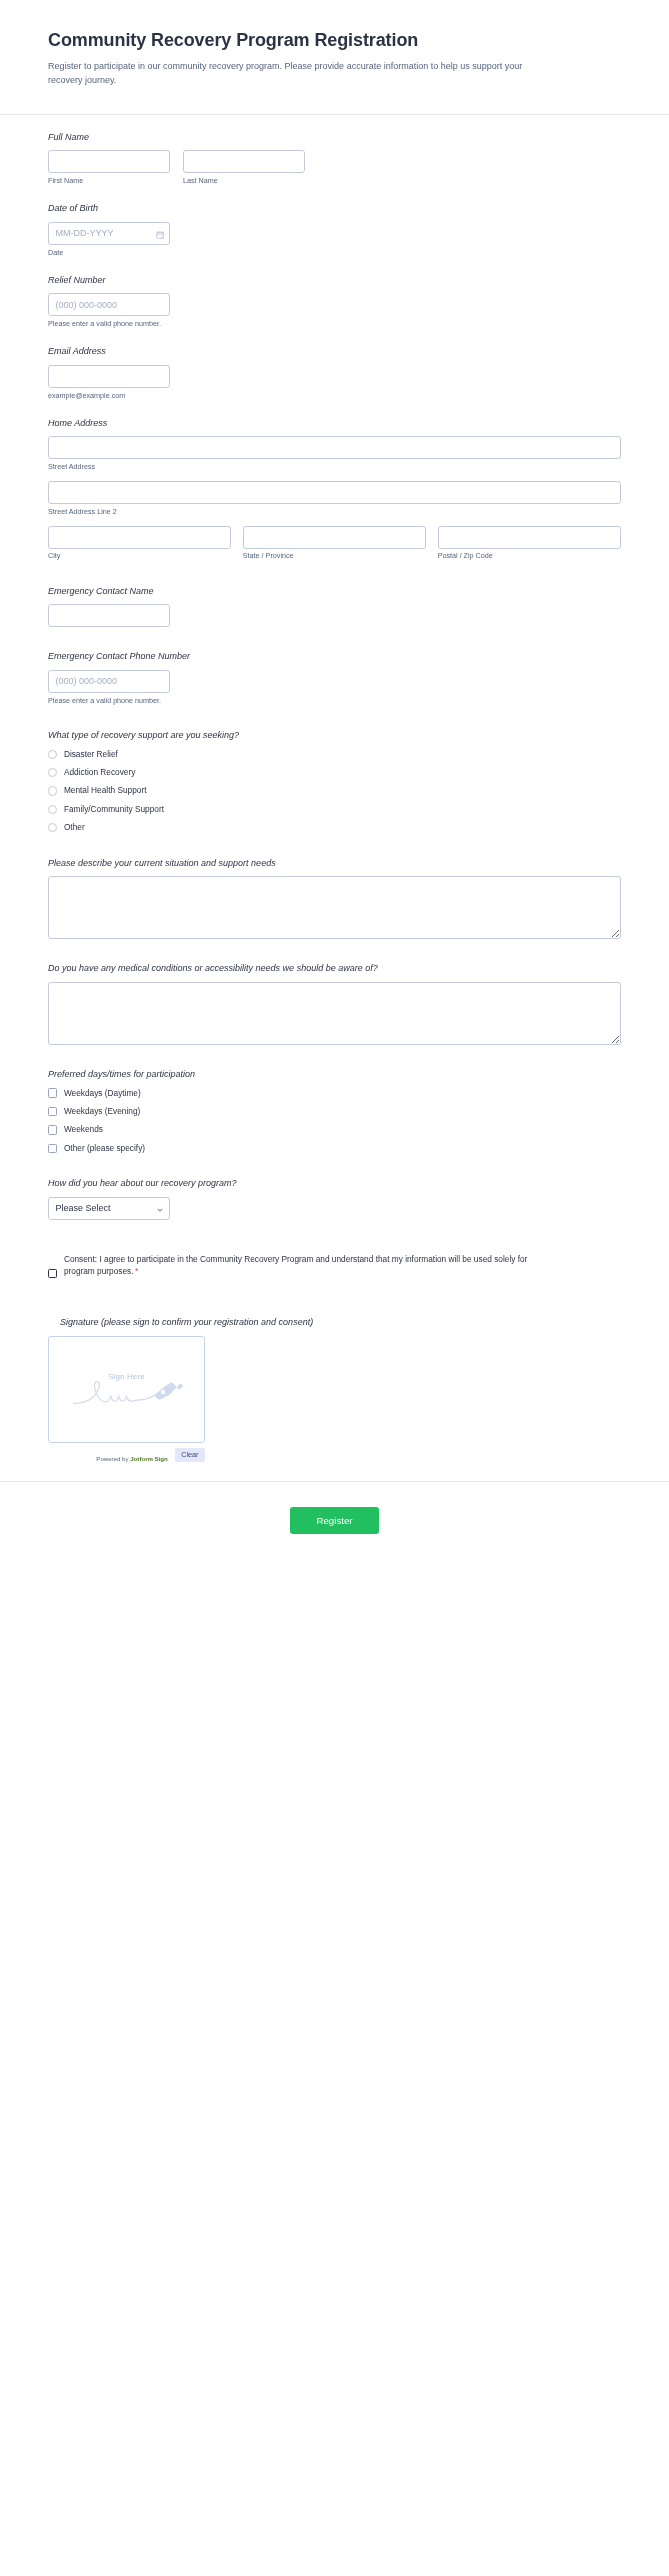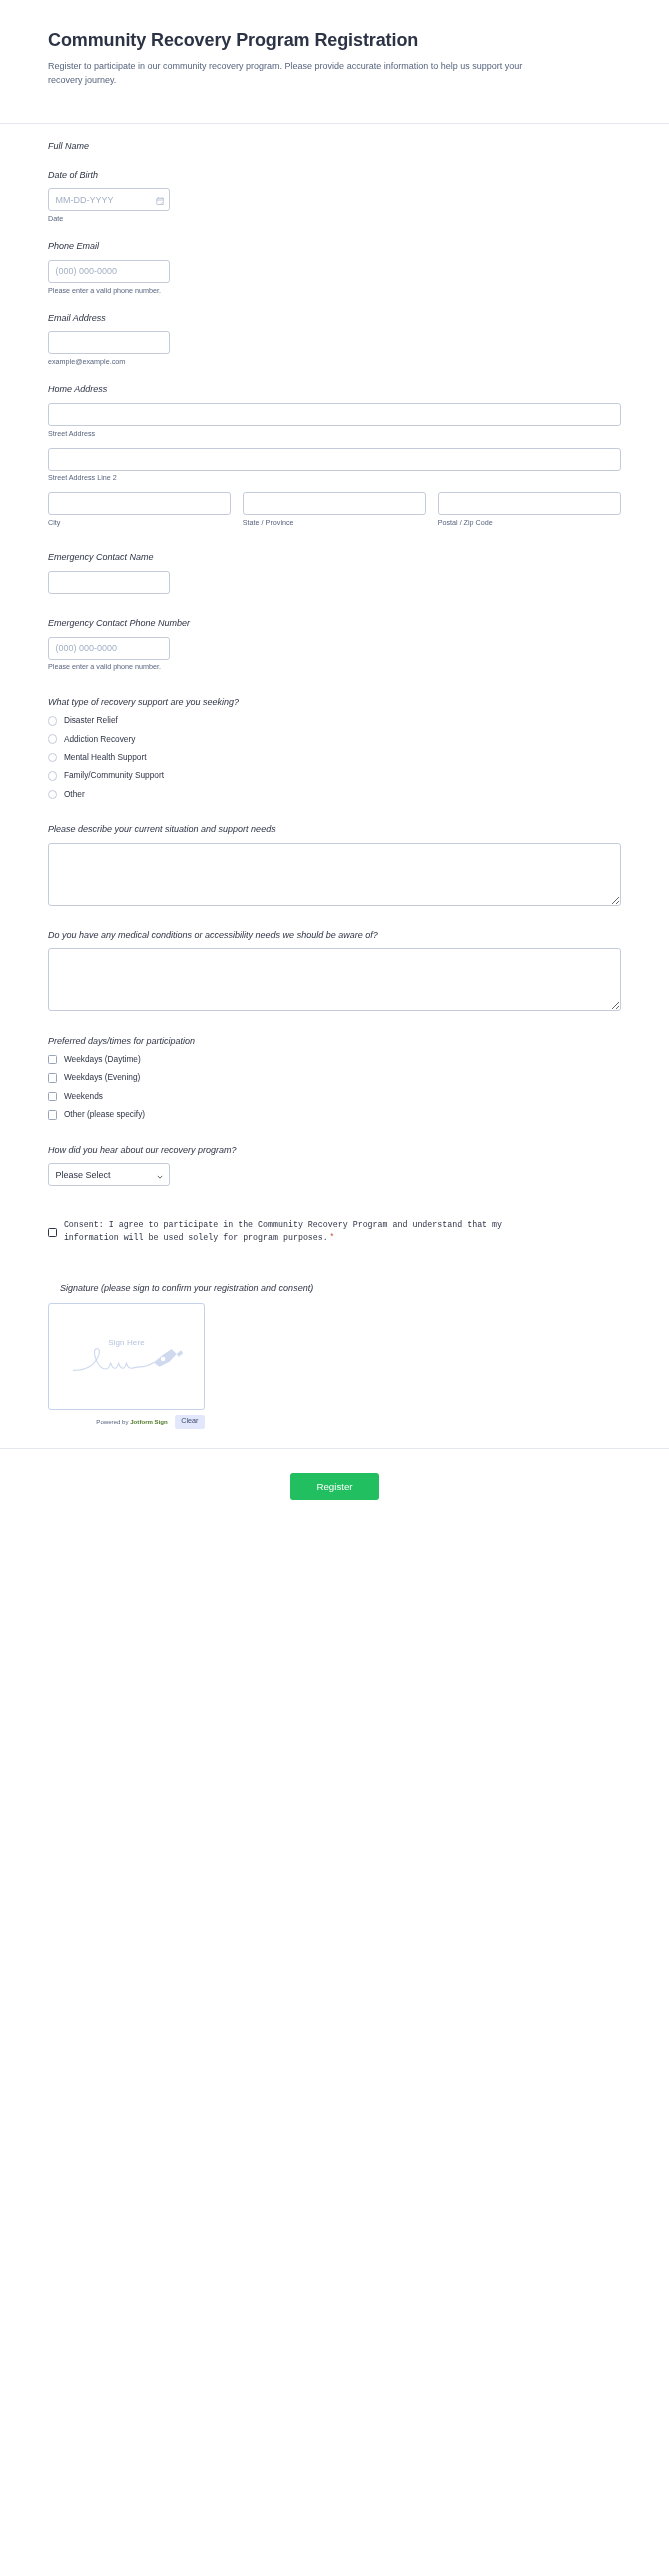--- a/index.html
+++ b/index.html
@@ -16,21 +16,21 @@
   }
   .form-page {
     width: 669px;
     min-height: 2576px;
     background: #ffffff;
     position: relative;
   }
 
   
   .form-header {
-    padding: 29px 48px 35px 48px;
+    padding: 29px 48px 26px 48px;
     border-bottom: 0.7px solid #e6e8f0;
   }
   .form-title {
     font-size: 18px;
     line-height: 1.32;
     font-weight: bold;
     color: #2c3345;
     margin: 0 0 7.2px 0;
     letter-spacing: -0.1px;
     max-width: 446px;
@@ -197,23 +197,22 @@
     transform: translateY(-50%);
     pointer-events: none;
     color: #2c3345;
     width: 8px;
     height: 8px;
   }
 
   
   .consent-row {
     display: flex;
-    align-items: center;
+    align-items: flex-end;
     margin-top: 2.9px;
-    font-family: Liberation Mono, monospace;
   }
   .consent-row .check-box {
     margin-top: 0.7px;
     border-color: #2c3345;
   }
   .consent-text {
     font-size: 8.3px;
     line-height: 1.5;
     color: #2c3345;
     max-width: 489px;
@@ -241,21 +240,21 @@
   .sig-ghost-text {
     font-size: 8px;
     color: #b6c4dd;
     display: block;
     margin-bottom: -4.3px;
     letter-spacing: 0.1px;
   }
   .sig-tools {
     width: 157px;
     display: flex;
-    align-items: center;
+    align-items: flex-end;
     justify-content: flex-end;
     gap: 7px;
     margin-top: 5px;
   }
   .powered {
     font-size: 6.1px;
     color: #57647e;
     white-space: nowrap;
   }
   .powered b { color: #4f7a28; }
@@ -300,40 +299,50 @@
 
   <div class="form-header">
     <h1 class="form-title">Community Recovery Program Registration</h1>
     <p class="form-subtitle">Register to participate in our community recovery program. Please provide accurate information to help us support your recovery journey.</p>
   </div>
 
   <div class="form-body">
 
     <div class="field">
       <label class="field-label">Full Name</label>
+      <div class="row">
+        <div>
+          <input class="inp w-name" type="text" value="" style="">
+          <span class="sublabel">First Name</span>
+        </div>
+        <div>
+          <input class="inp w-name" type="text" value="" style="">
+          <span class="sublabel">Last Name</span>
+        </div>
+      </div>
     </div>
 
     <div class="field">
       <label class="field-label">Date of Birth</label>
       <div class="date-wrap">
         <input class="inp" type="text" placeholder="MM-DD-YYYY" style="">
         <span class="cal-icon">
           <svg viewBox="0 0 16 16" width="8.6" height="8.6" fill="none" stroke="currentColor" stroke-width="1.3">
             <rect x="1.5" y="2.8" width="13" height="11.7" rx="1.4"></rect>
             <path d="M1.5 6.2h13"></path>
             <path d="M4.6 1.3v2.6M11.4 1.3v2.6"></path>
             <path d="M9.2 11.4l1.3 1.4 2.4-2.7"></path>
           </svg>
         </span>
       </div>
       <span class="sublabel">Date</span>
     </div>
 
     <div class="field">
-      <label class="field-label">Phone Email</label>
+      <label class="field-label">Relief Number</label>
       <input class="inp w-half" type="text" placeholder="(000) 000-0000" style="">
       <span class="sublabel">Please enter a valid phone number.</span>
     </div>
 
     <div class="field">
       <label class="field-label">Email Address</label>
       <input class="inp w-half" type="text" value="" style="">
       <span class="sublabel">example@example.com</span>
     </div>
 

